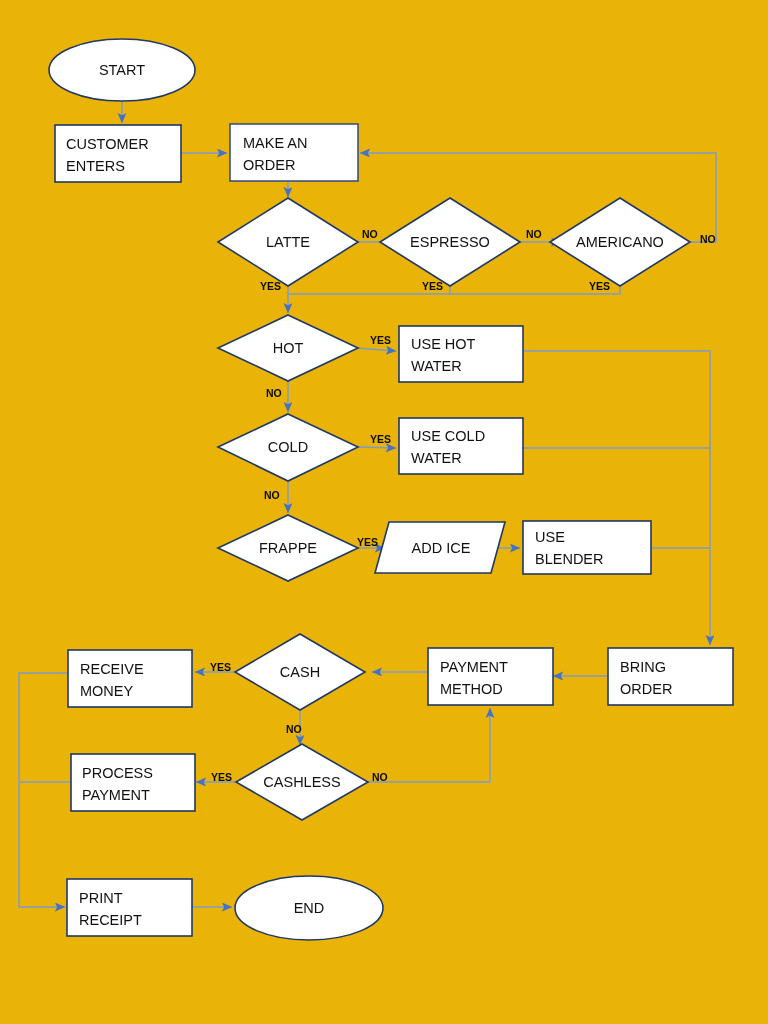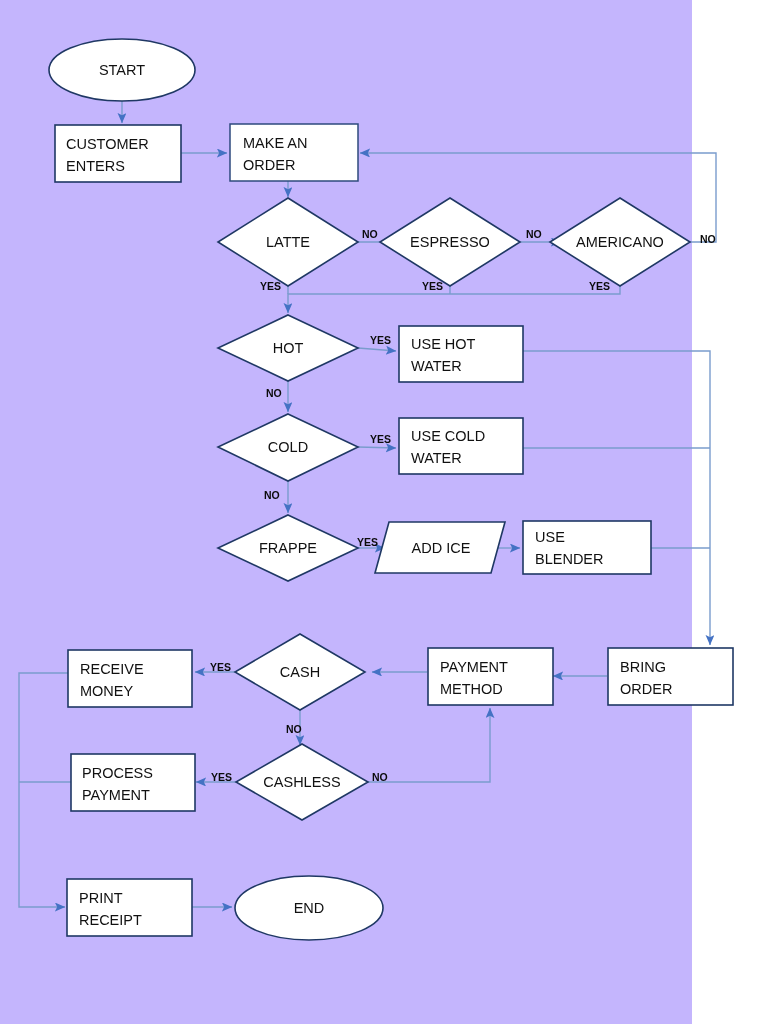--- a/index.html
+++ b/index.html
@@ -1,17 +1,17 @@
 <!DOCTYPE html>
 <html><head>
 <meta charset="utf-8">
 <style>
   html,body{margin:0;padding:0;background:#ffffff;}
   body{width:768px;height:1024px;overflow:hidden;font-family:"Liberation Sans",sans-serif;}
-  #stage{position:relative;width:692px;height:1024px;background:#c4b5fd;}
+  #stage{position:relative;width:768px;height:1024px;background:#eab308;}
   svg#flow{position:absolute;left:0;top:0;width:768px;height:1024px;}
   .node-text{
     font-family:"Liberation Sans",sans-serif;
     font-size:14.5px;
     fill:#111111;
     dominant-baseline:middle;
   }
   .node-text.center{text-anchor:middle;}
   .node-text.left{text-anchor:start;}
   .edge-label{

